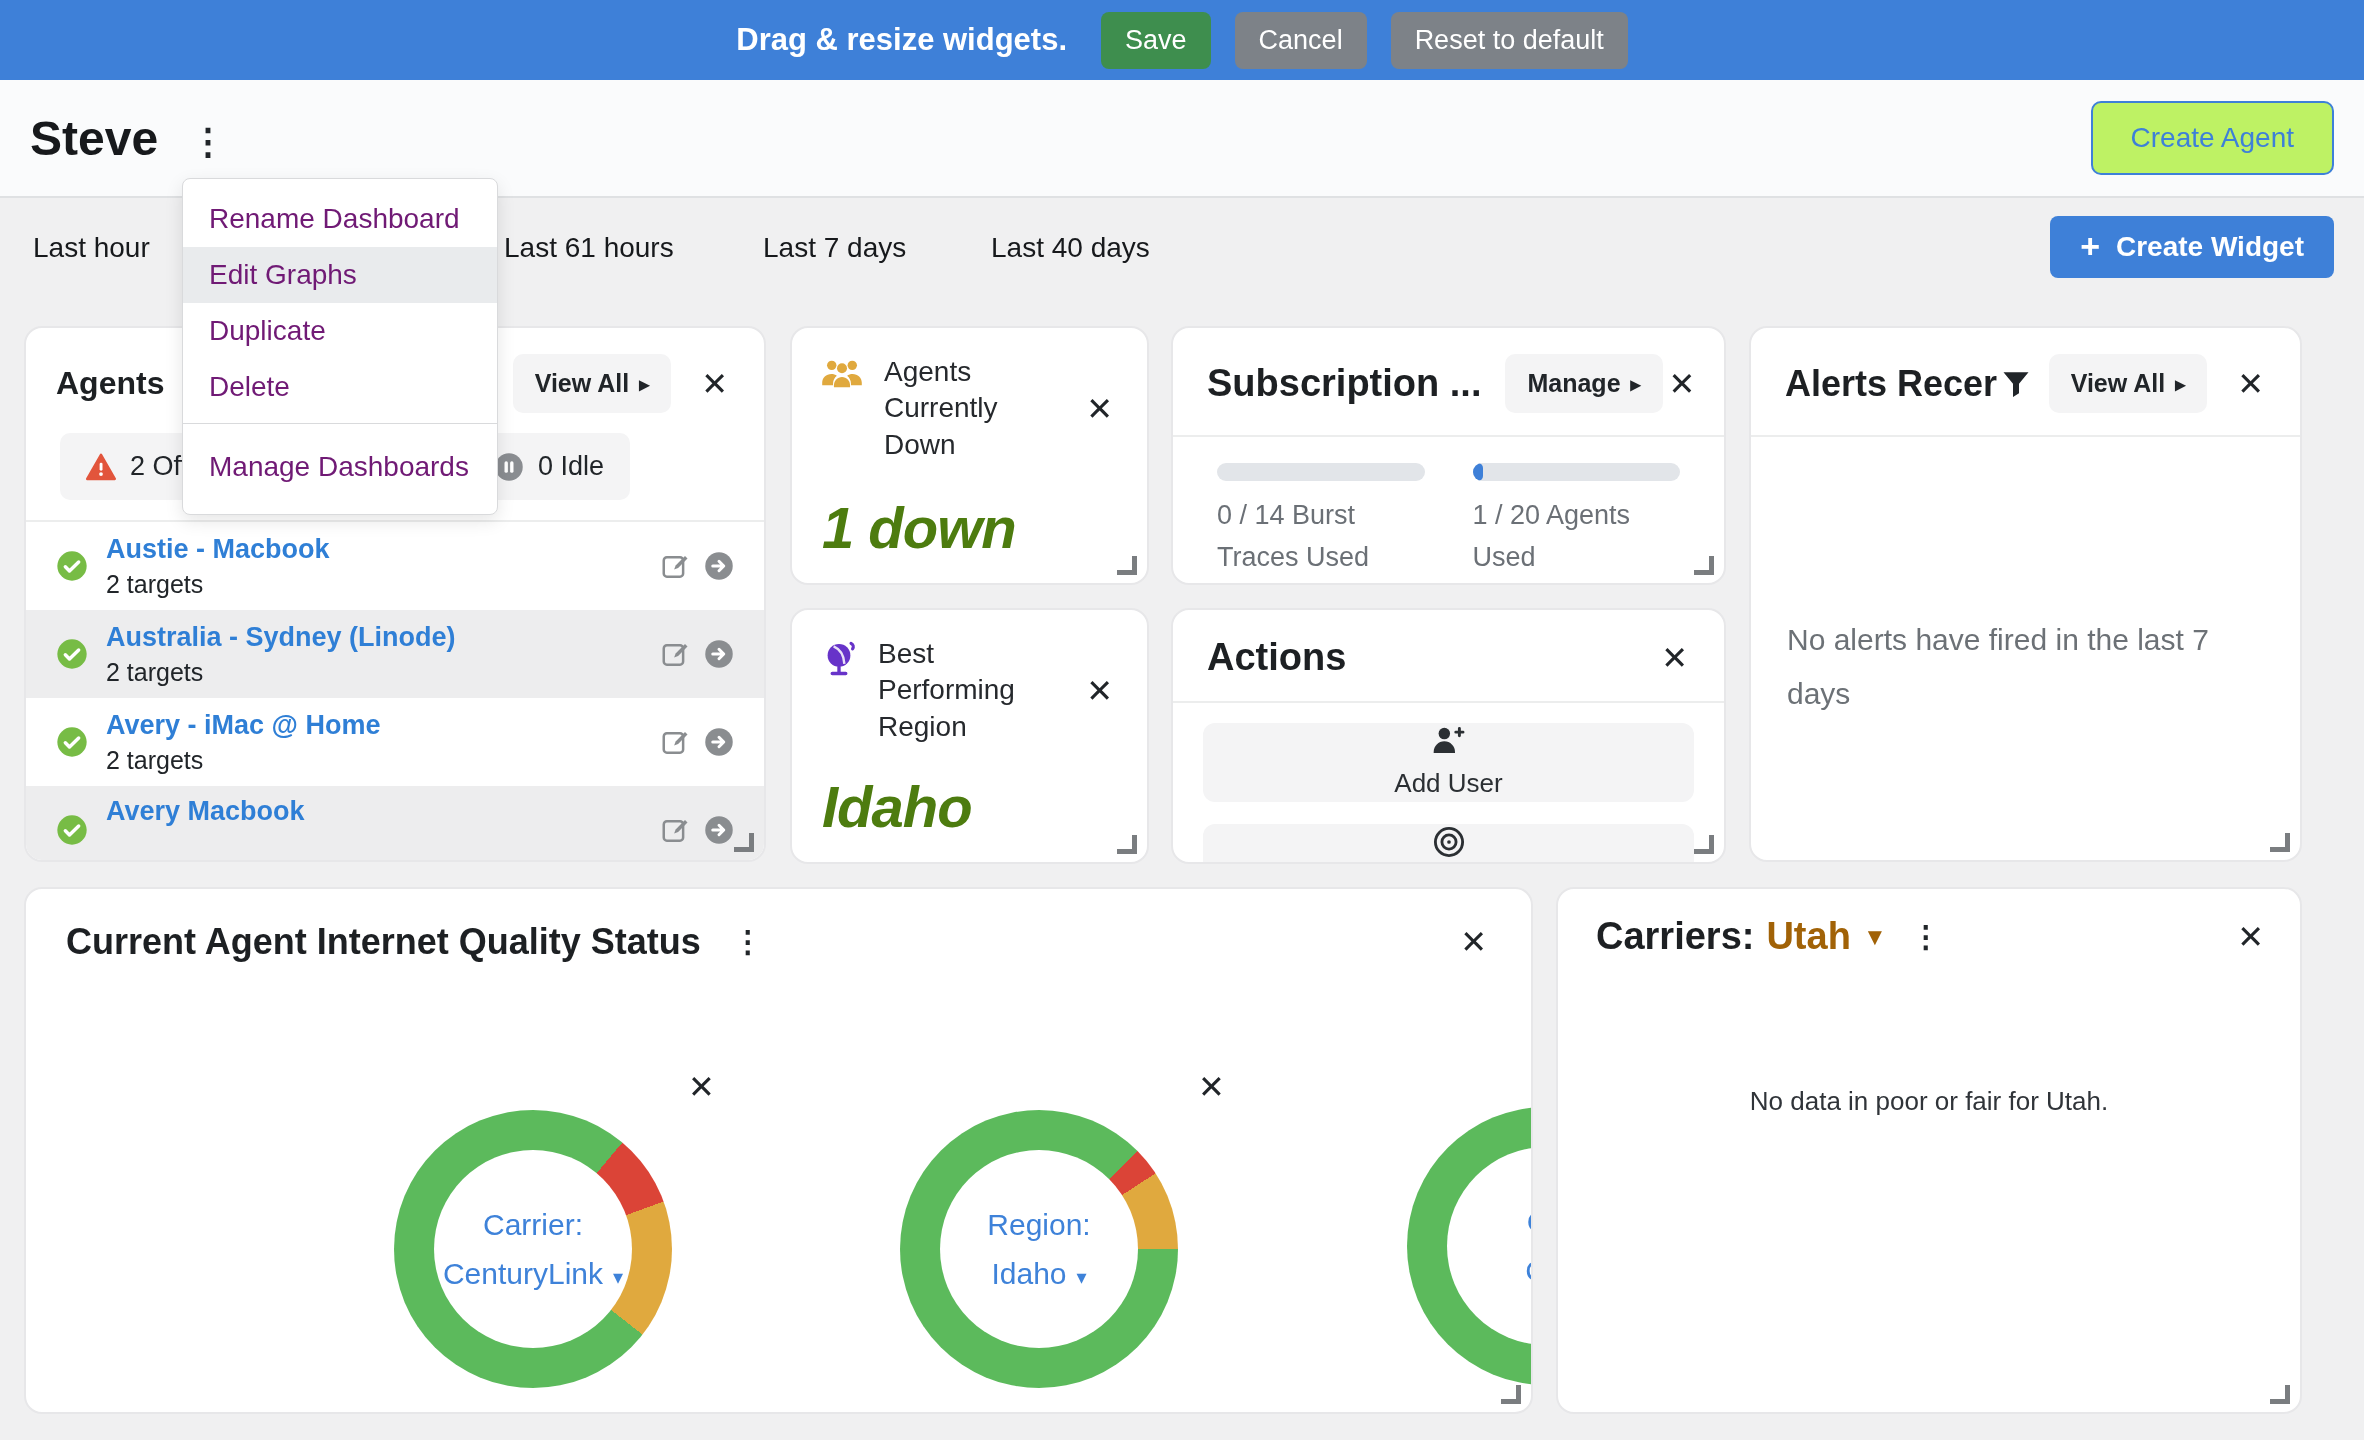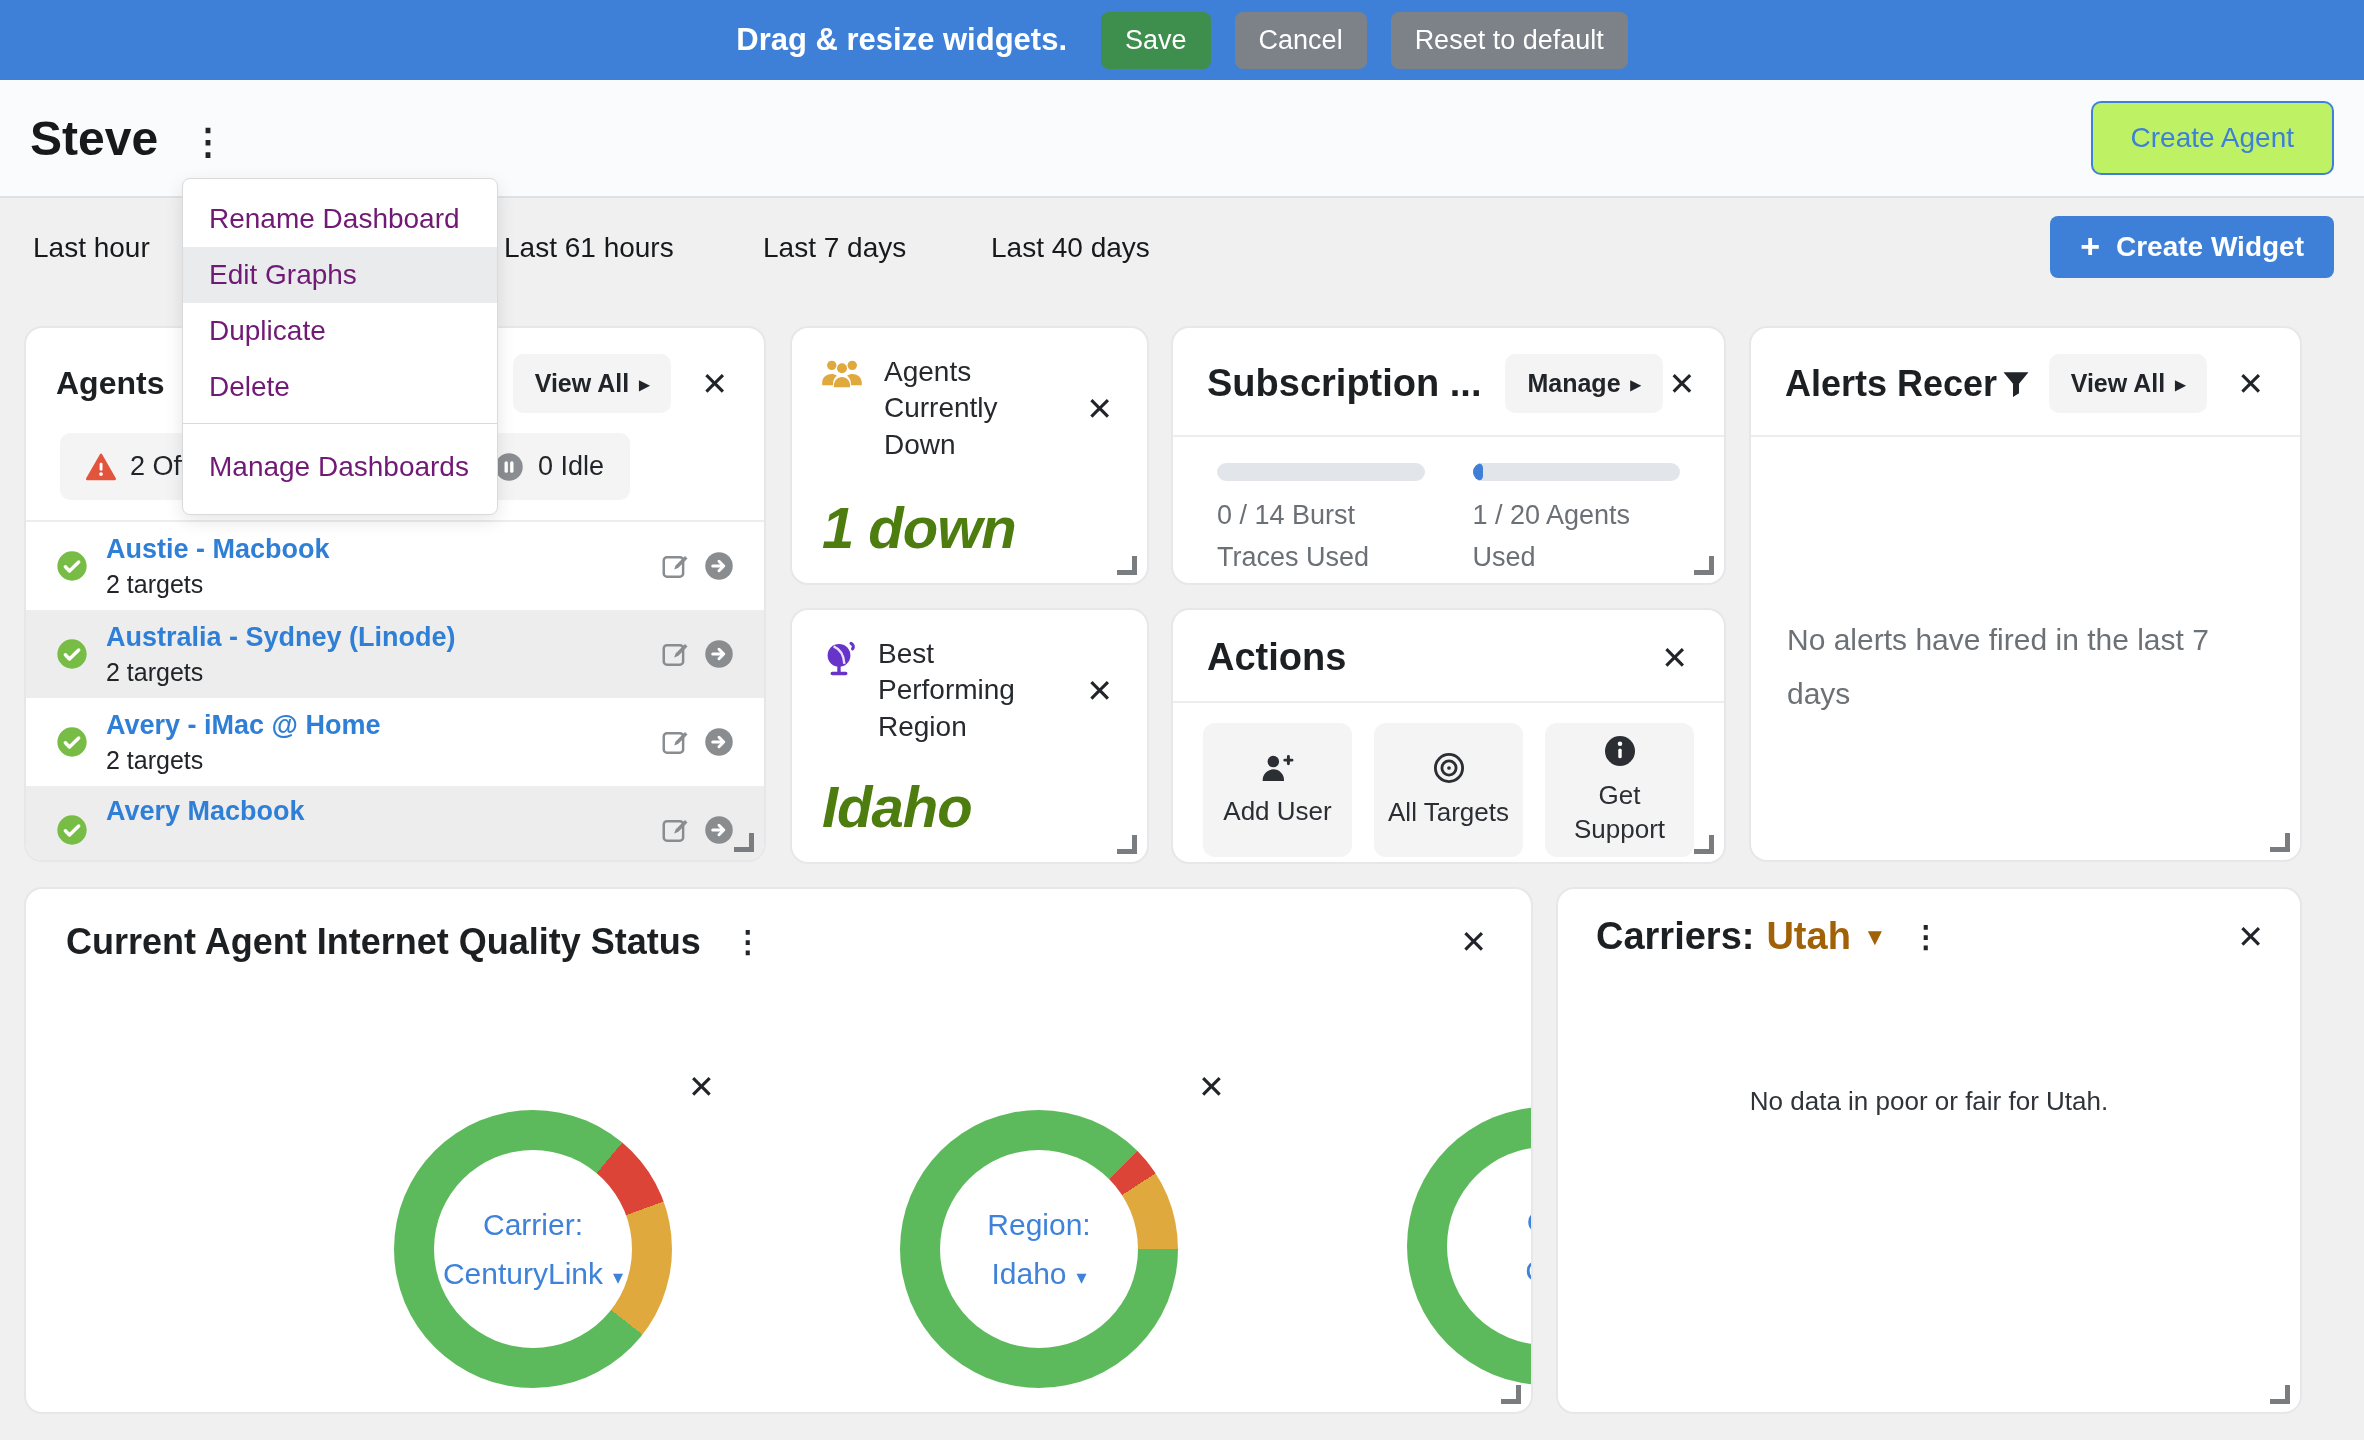--- a/index.html
+++ b/index.html
@@ -90,21 +90,21 @@
              color:#4d7c0f;letter-spacing:-1px;font-style:italic;}
 
   
   .bars{display:flex;gap:48px;padding:26px 44px 0 44px;}
   .bar-col{flex:1;}
   .track{height:18px;border-radius:9px;background:#e2e5e9;overflow:hidden;}
   .fill{height:100%;background:#3e80d8;border-radius:9px;width:0;}
   .bar-label{font-size:27px;color:#6b7076;line-height:1.55;margin-top:14px;}
 
   
-  .tiles{display:flex;gap:22px;padding:20px 30px 0 30px;}
+  .tiles{display:flex;gap:22px;padding:20px 30px 0 30px;flex-direction:column;}
   .tile{flex:1;background:#f4f4f5;border:none;border-radius:12px;height:134px;display:flex;
         flex-direction:column;align-items:center;justify-content:center;gap:8px;
         font-family:inherit;cursor:pointer;}
   .tile-label{font-size:26px;color:#2b2f33;line-height:1.3;text-align:center;}
 
   
   .alerts-empty{font-size:30px;color:#6c7176;line-height:1.8;padding:176px 36px 0 36px;}
   .title-icon{margin-left:4px;line-height:0;}
 
   

